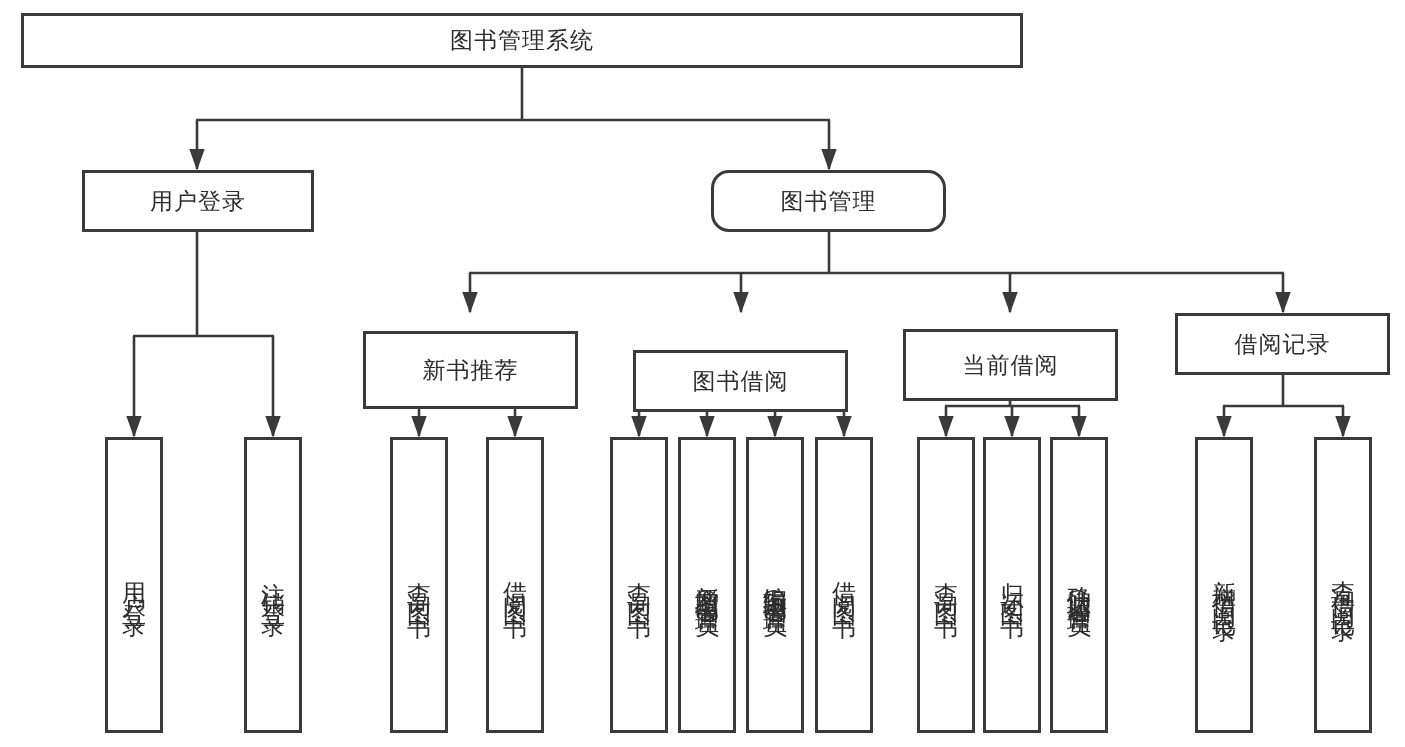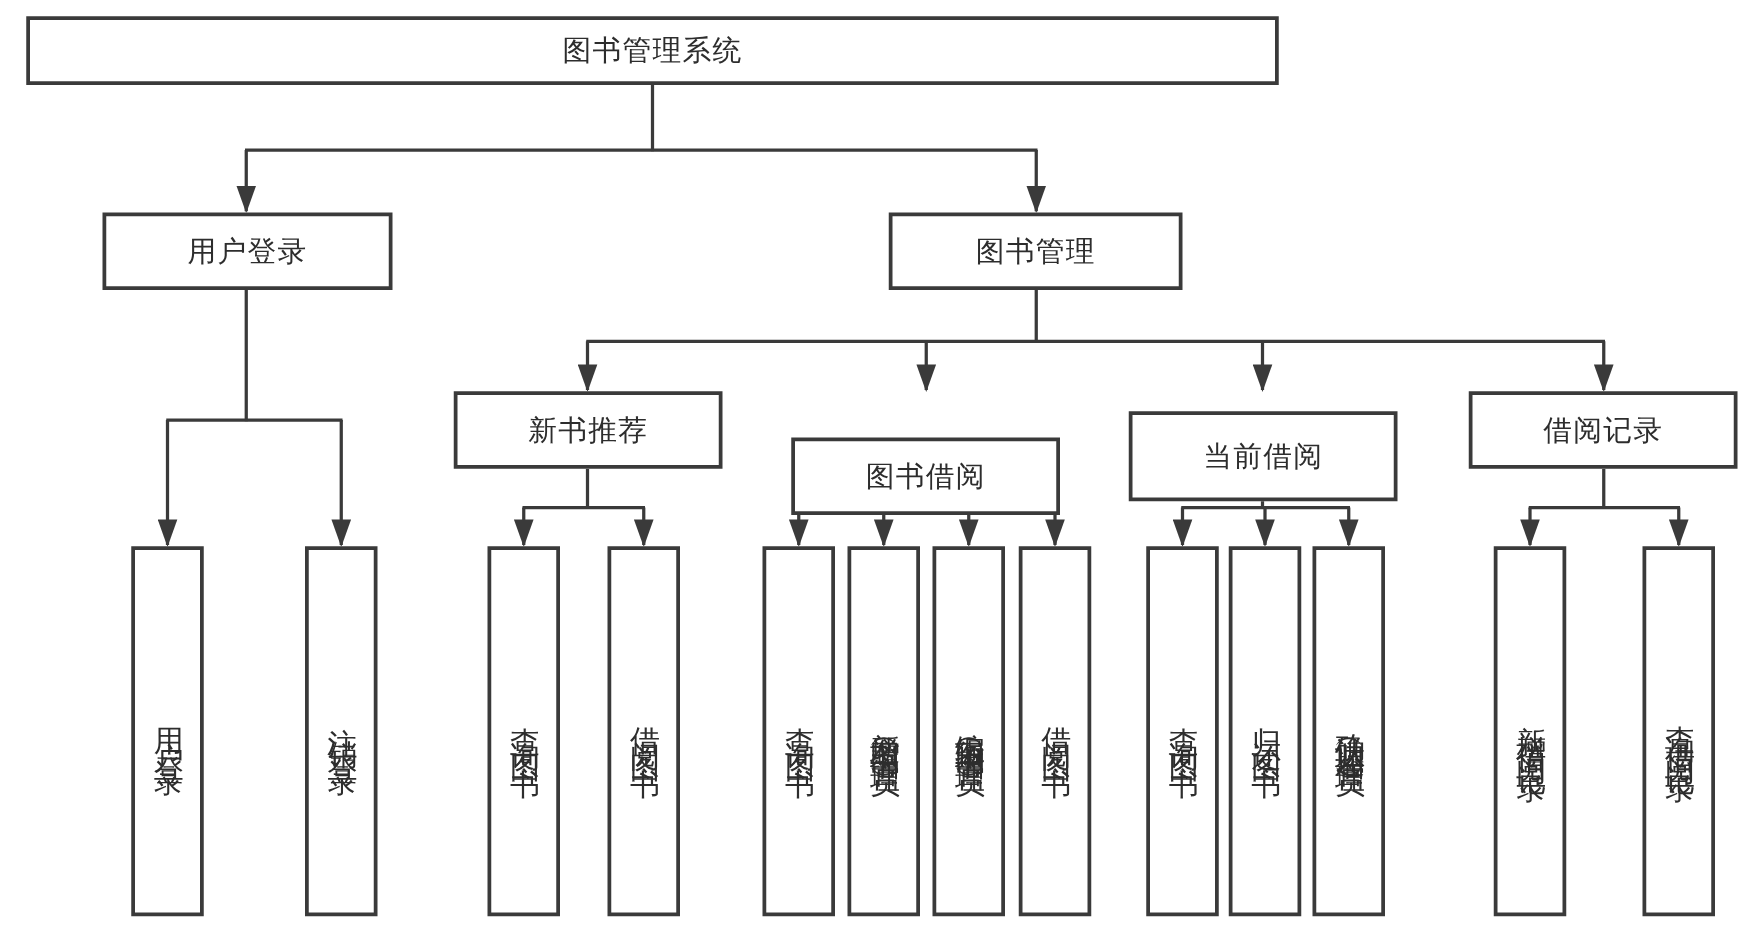--- a/index.html
+++ b/index.html
@@ -116,23 +116,23 @@
       <line x1="1283" y1="375" x2="1283" y2="407"></line>
       <line x1="1223" y1="406" x2="1344" y2="406"></line>
       <line x1="1224" y1="406" x2="1224" y2="436" marker-end="url(#arrow)"></line>
       <line x1="1343" y1="406" x2="1343" y2="436" marker-end="url(#arrow)"></line>
     </g>
   </svg>
 
   <div class="node h" style="left:21px; top:13px; width:1002px; height:55px;">图书管理系统</div>
 
   <div class="node h" style="left:82px; top:170px; width:232px; height:62px;">用户登录</div>
-  <div class="node h" style="left:711px; top:170px; width:235px; height:62px;">图书管理</div>
+  <div class="node h" style="left:711px; top:170px; width:235px; height:62px;border-radius:18px;">图书管理</div>
 
-  <div class="node h" style="left:363px; top:313px; width:215px; height:62px;">新书推荐</div>
+  <div class="node h" style="left:363px; top:331px; width:215px; height:78px;">新书推荐</div>
   <div class="node h" style="left:633px; top:313px; width:215px; height:62px;margin-top:37px;">图书借阅</div>
   <div class="node h" style="left:903px; top:329px; width:215px; height:72px;">当前借阅</div>
   <div class="node h" style="left:1175px; top:313px; width:215px; height:62px;">借阅记录</div>
 
   <div class="node v v4" style="left:105px; top:437px; width:58px; height:296px;">用户登录</div>
   <div class="node v v4" style="left:244px; top:437px; width:58px; height:296px;">注销登录</div>
 
   <div class="node v v4" style="left:390px; top:437px; width:58px; height:296px;">查询图书</div>
   <div class="node v v4" style="left:486px; top:437px; width:58px; height:296px;">借阅图书</div>
 

